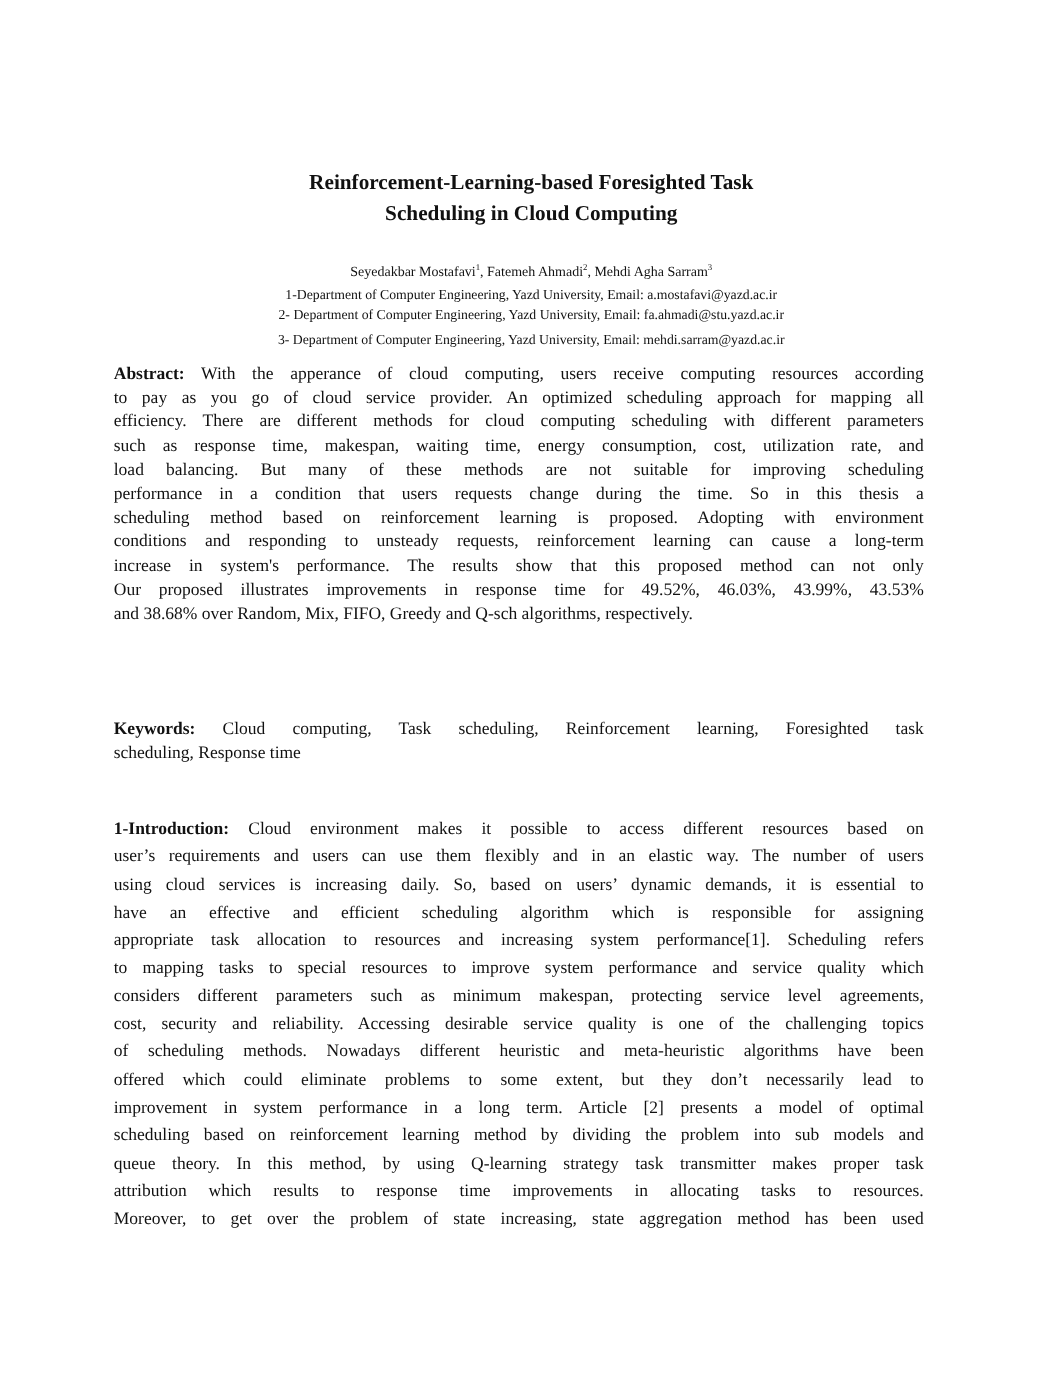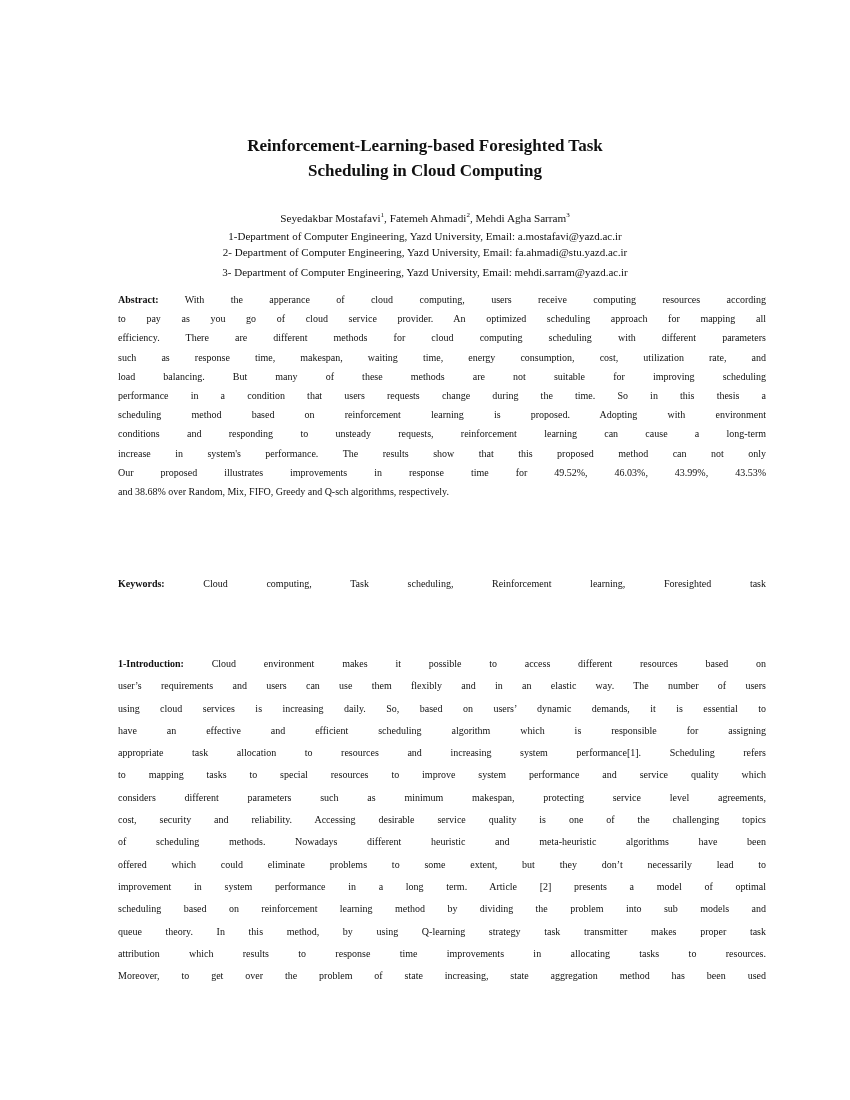--- a/index.html
+++ b/index.html
@@ -4,21 +4,21 @@
 <style>
   html, body { margin: 0; padding: 0; background: #ffffff; }
   body { width: 850px; height: 1100px; position: relative; overflow: hidden;
          font-family: "Liberation Serif", "DejaVu Serif", serif; color: #111111; }
   .title { position: absolute; left: 0; width: 850px; top: 133px; text-align: center;
            font-weight: bold; font-size: 17px; line-height: 25px; }
   .authors { position: absolute; left: 0; width: 850px; top: 211px; text-align: center;
              font-size: 11.2px; line-height: 14px; }
   .affil { position: absolute; left: 0; width: 850px; text-align: center;
            font-size: 11px; line-height: 15.5px; }
-  .block { position: absolute; left: 118px; width: 648px; font-size: 10px; }
+  .block { position: absolute; left: 91px; width: 648px; font-size: 14px; }
   .line { display: block; height: 19.2px; line-height: 19.2px; white-space: nowrap;
           text-align: justify; text-align-last: justify; }
   .line.last { text-align-last: left; }
   .intro .line { height: 22.3px; line-height: 22.3px; }
   b { font-weight: bold; }
   sup { font-size: 7px; vertical-align: super; line-height: 0; }
 </style>
 </head>
 <body>
 
@@ -48,20 +48,21 @@
     <span class="line">performance in a condition that users requests change during the time. So in this thesis a</span>
     <span class="line">scheduling method based on reinforcement learning is proposed. Adopting with environment</span>
     <span class="line">conditions and responding to unsteady requests, reinforcement learning can cause a long-term</span>
     <span class="line">increase in system's performance. The results show that this proposed method can not only</span>
     <span class="line">Our proposed illustrates improvements in response time for 49.52%, 46.03%, 43.99%, 43.53%</span>
     <span class="line last">and 38.68% over Random, Mix, FIFO, Greedy and Q-sch algorithms, respectively.</span>
   </div>
 
   <div class="block" style="top:574px">
     <span class="line"><b>Keywords:</b><span> Cloud computing, Task scheduling, Reinforcement learning, Foresighted task</span></span>
+    <span class="line last">scheduling, Response time</span>
   </div>
 
   <div class="block intro" style="top:653px">
     <span class="line"><b>1-Introduction:</b><span> Cloud environment makes it possible to access different resources based on</span></span>
     <span class="line">user’s requirements and users can use them flexibly and in an elastic way. The number of users</span>
     <span class="line">using cloud services is increasing daily. So, based on users’ dynamic demands, it is essential to</span>
     <span class="line">have an effective and efficient scheduling algorithm which is responsible for assigning</span>
     <span class="line">appropriate task allocation to resources and increasing system performance[1]. Scheduling refers</span>
     <span class="line">to mapping tasks to special resources to improve system performance and service quality which</span>
     <span class="line">considers different parameters such as minimum makespan, protecting service level agreements,</span>

